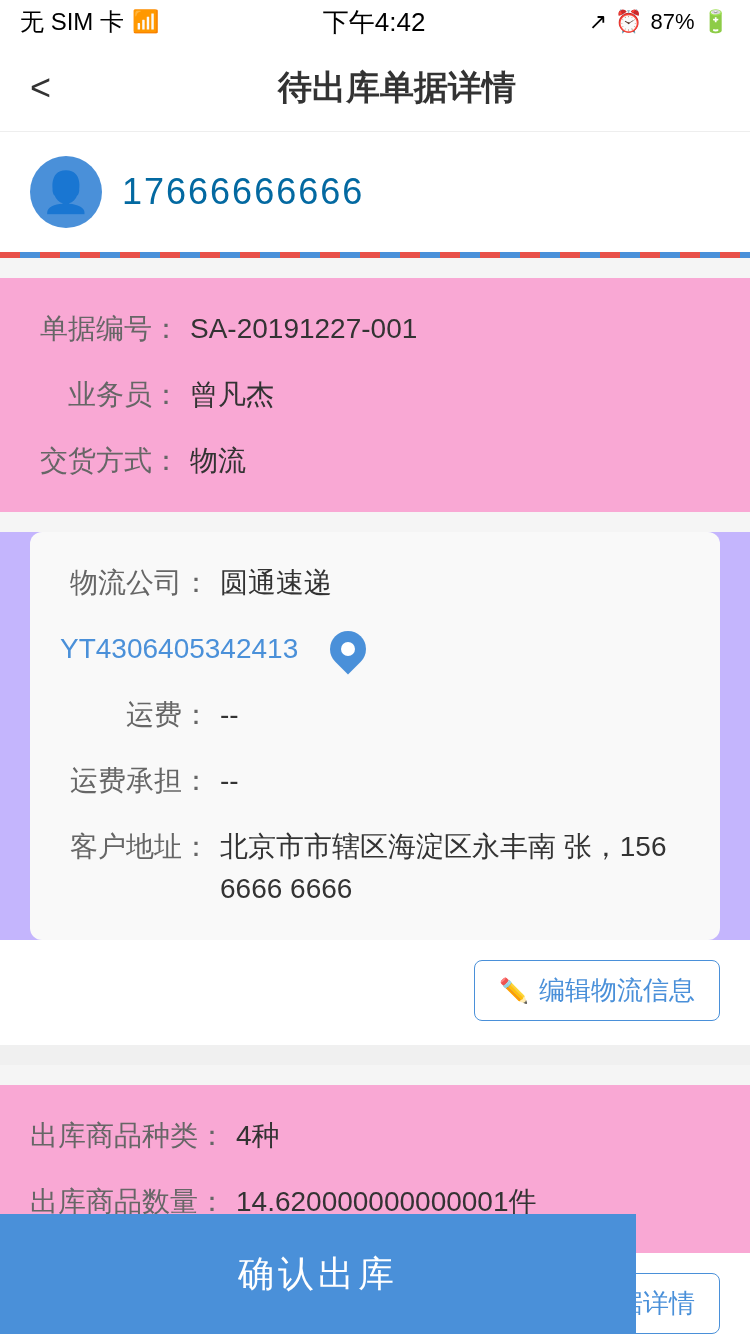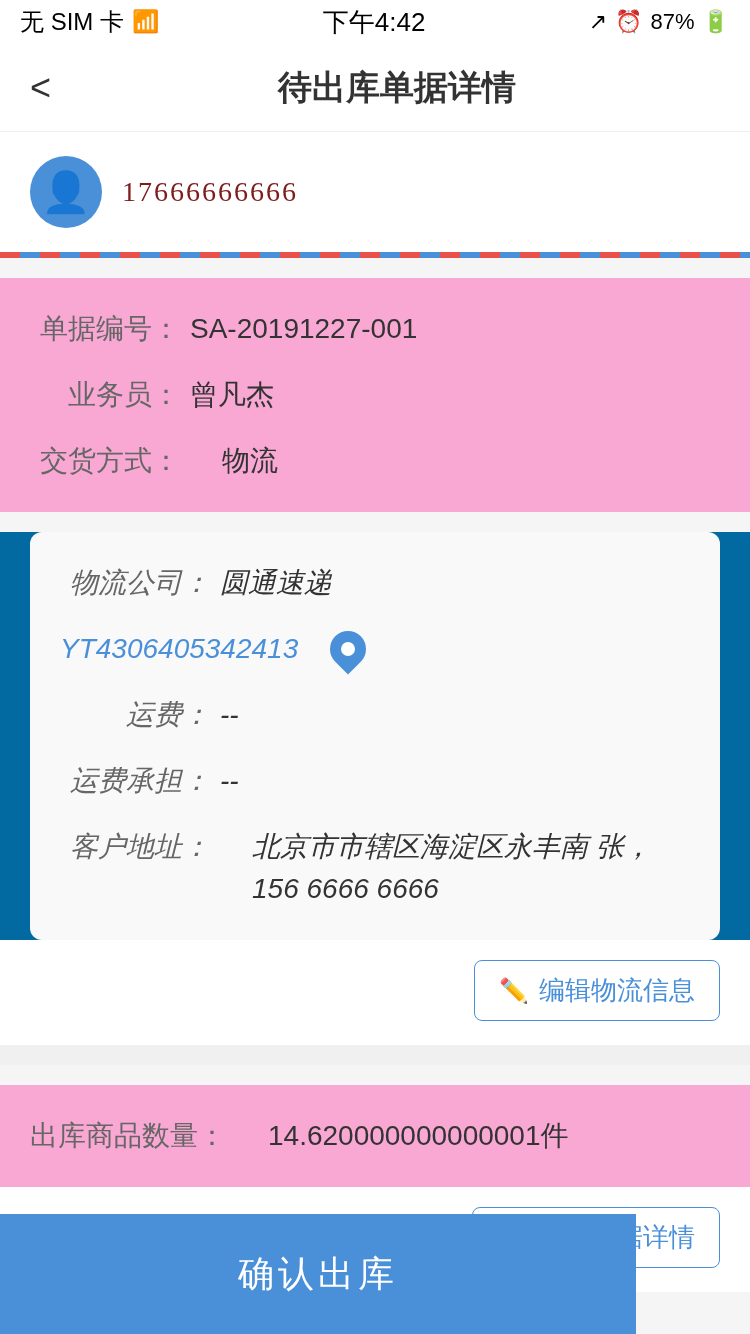--- a/index.html
+++ b/index.html
@@ -69,25 +69,24 @@
       background: #4a90d9;
       display: flex;
       align-items: center;
       justify-content: center;
     }
     .avatar-icon {
       font-size: 40px;
       color: #fff;
     }
     .user-phone {
-      font-size: 28px;
+      font-size: 36px;
       font-weight: 500;
-      color: #7f1d1d;
+      color: #0369a1;
       letter-spacing: 2px;
-      font-family: Liberation Serif, serif;
     }
 
     
     .dashed-divider {
       width: 750px;
       height: 6px;
       background: repeating-linear-gradient(
         90deg,
         #e8514a 0px, #e8514a 20px,
         #4a90d9 20px, #4a90d9 40px
@@ -100,21 +99,21 @@
       margin-top: 20px;
       padding: 30px 30px;
     }
 
     .info-row {
       display: flex;
       align-items: flex-start;
       margin-bottom: 24px;
       line-height: 1.5;
     }
-    .info-row:last-child { margin-bottom: 0; gap: 32px; }
+    .info-row:last-child { margin-bottom: 0; }
     .info-label {
       color: #666;
       font-size: 28px;
       min-width: 160px;
       text-align: right;
       flex-shrink: 0;
       padding-right: 10px;
     }
     .info-value {
       color: #333;
@@ -263,21 +262,21 @@
   <div class="info-row">
     <span class="info-label">业务员：</span>
     <span class="info-value">曾凡杰</span>
   </div>
   <div class="info-row">
     <span class="info-label">交货方式：</span>
     <span class="info-value">物流</span>
   </div>
 </div>
 
-<div style="background:#0369a1; margin-top:0; padding: 0 30px 0 30px; font-style: italic;">
+<div style="background:#c4b5fd; margin-top:0; padding: 0 30px 0 30px;">
   <div class="logistics-card">
     <div class="info-row">
       <span class="info-label">物流公司：</span>
       <span class="info-value">圆通速递</span>
     </div>
     <div class="info-row">
       <div class="info-value info-value-with-icon">
         <span style="color:#4a90d9;">YT43064053424​13</span>
         <span class="location-icon"></span>
       </div>
@@ -301,20 +300,24 @@
   <button class="edit-btn">
     <span class="edit-btn-icon">✏️</span>
     <span>编辑物流信息</span>
   </button>
 </div>
 
 <div class="section-separator"></div>
 
 <div class="section">
   <div class="info-row">
+    <span class="info-label">出库商品种类：</span>
+    <span class="info-value">4种</span>
+  </div>
+  <div class="info-row">
     <span class="info-label">出库商品数量：</span>
     <span class="info-value">14.620000000000001件</span>
   </div>
 </div>
 
 <div class="btn-row">
   <button class="view-detail-btn">
     <span>📋</span>
     <span>查看单据详情</span>
   </button>

